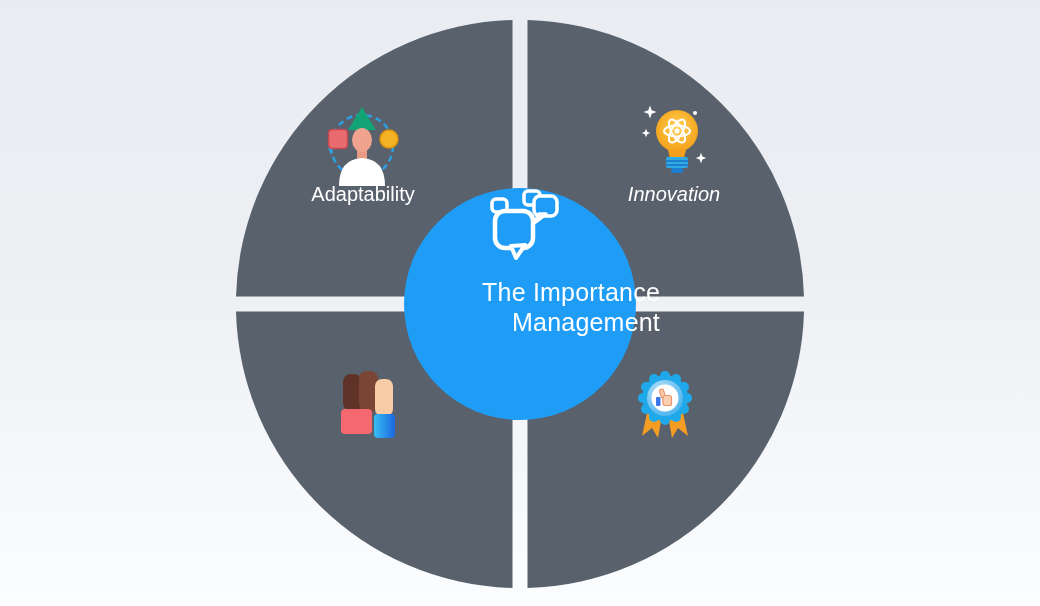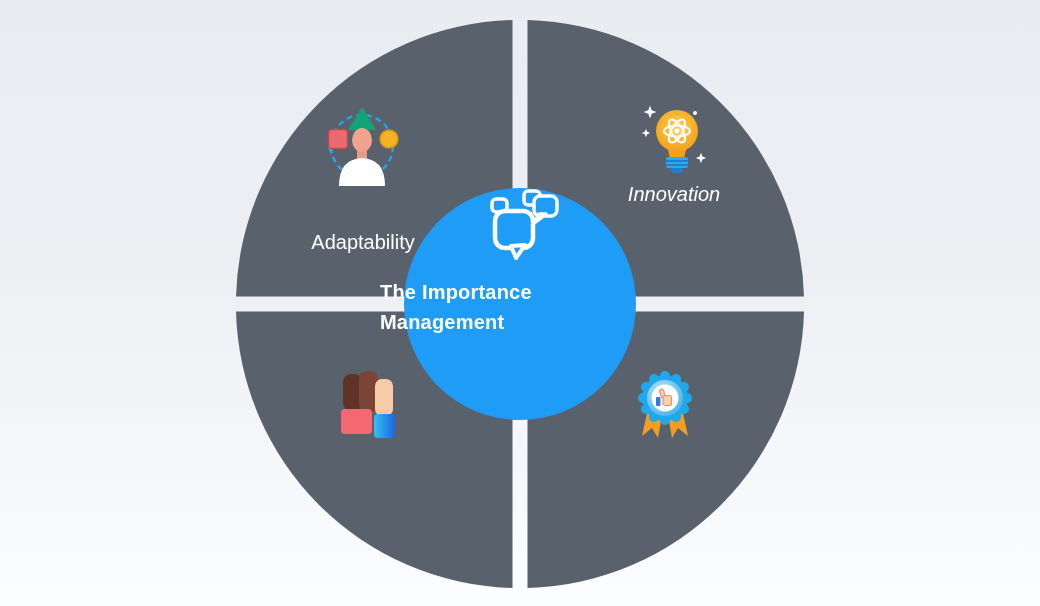--- a/index.html
+++ b/index.html
@@ -4,28 +4,28 @@
 <style>
   html,body{margin:0;padding:0;}
   .stage{
     position:relative;width:1040px;height:606px;overflow:hidden;
     background:linear-gradient(180deg,#e9ecf1 0%,#edeff3 45%,#fcfdff 100%);
     font-family:"Liberation Sans",sans-serif;
   }
   .stage svg{position:absolute;left:0;top:0;}
   .center-title{
     position:absolute;left:520px;top:277px;transform:translateX(-50%);
-    width:280px;text-align:left;color:#fff;
-    font-size:20px;font-weight:700;line-height:30px;letter-spacing:.2px;
+    width:280px;text-align:right;color:#fff;
+    font-size:25px;font-weight:400;line-height:30px;letter-spacing:.2px;
   }
   .q-label{
     position:absolute;transform:translateX(-50%);text-align:center;
     color:#fff;font-size:20px;font-weight:400;line-height:21px;
   }
-  .q-label.tl{left:363px;top:184px;width:160px;margin-top:48px;}
+  .q-label.tl{left:363px;top:184px;width:160px;}
   .q-label.tr{left:674px;top:184px;width:160px;font-style:italic;}
   .q-label.bl{left:367px;top:440px;width:118px;}
   .q-label.br{left:664px;top:441px;width:140px;}
 </style>
 </head>
 <body>
 
 <div class="stage">
 
   <svg width="1040" height="606" viewBox="0 0 1040 606">

